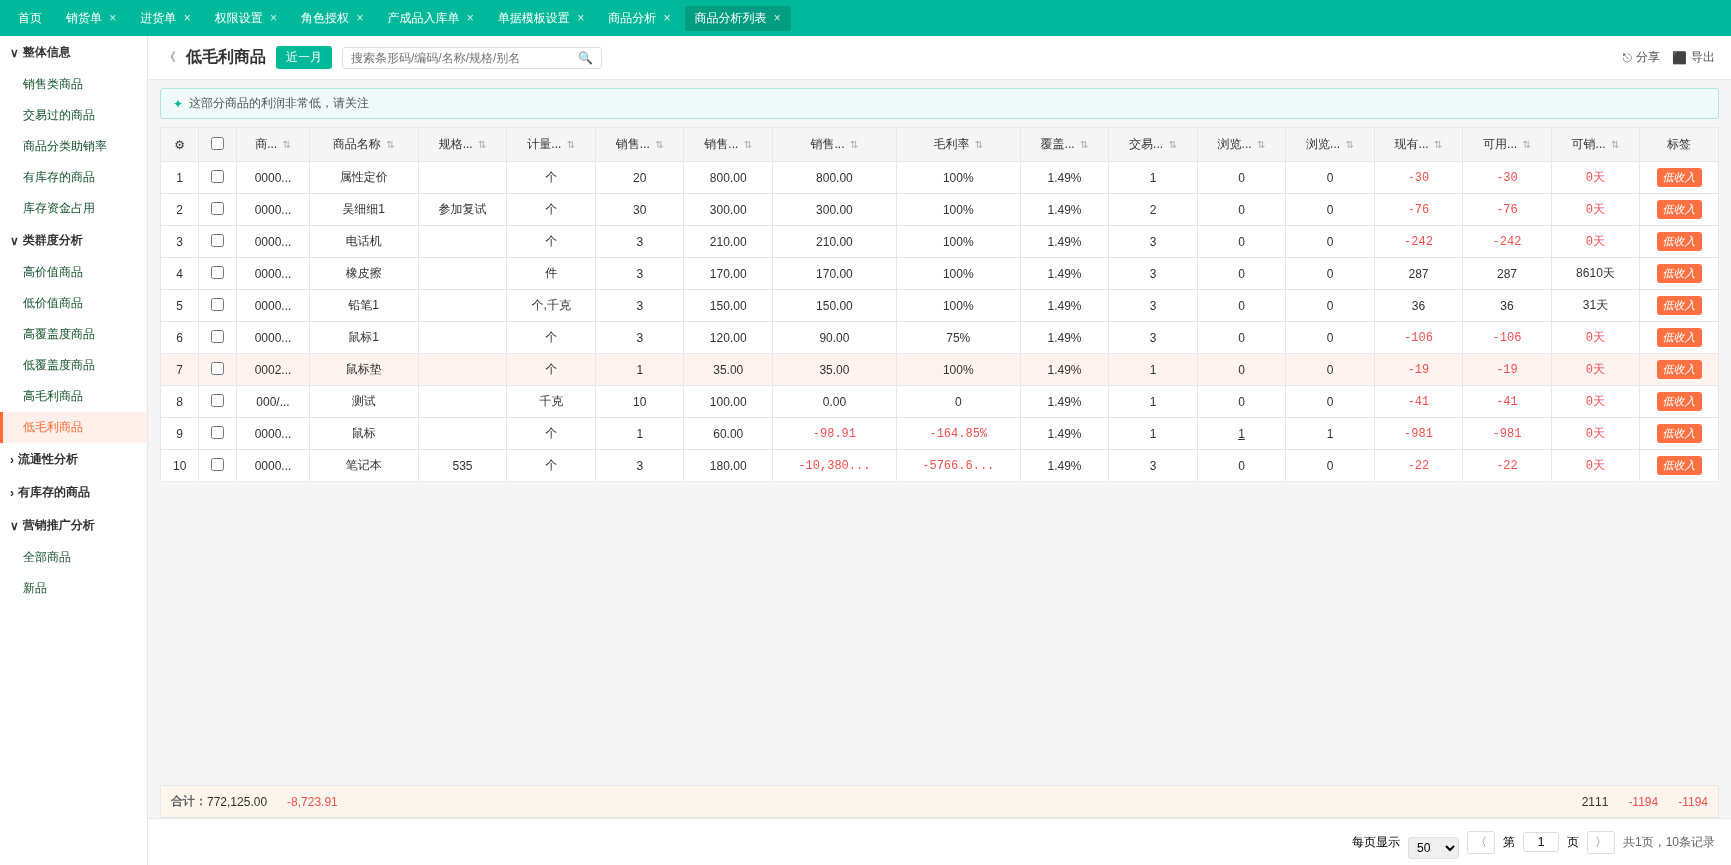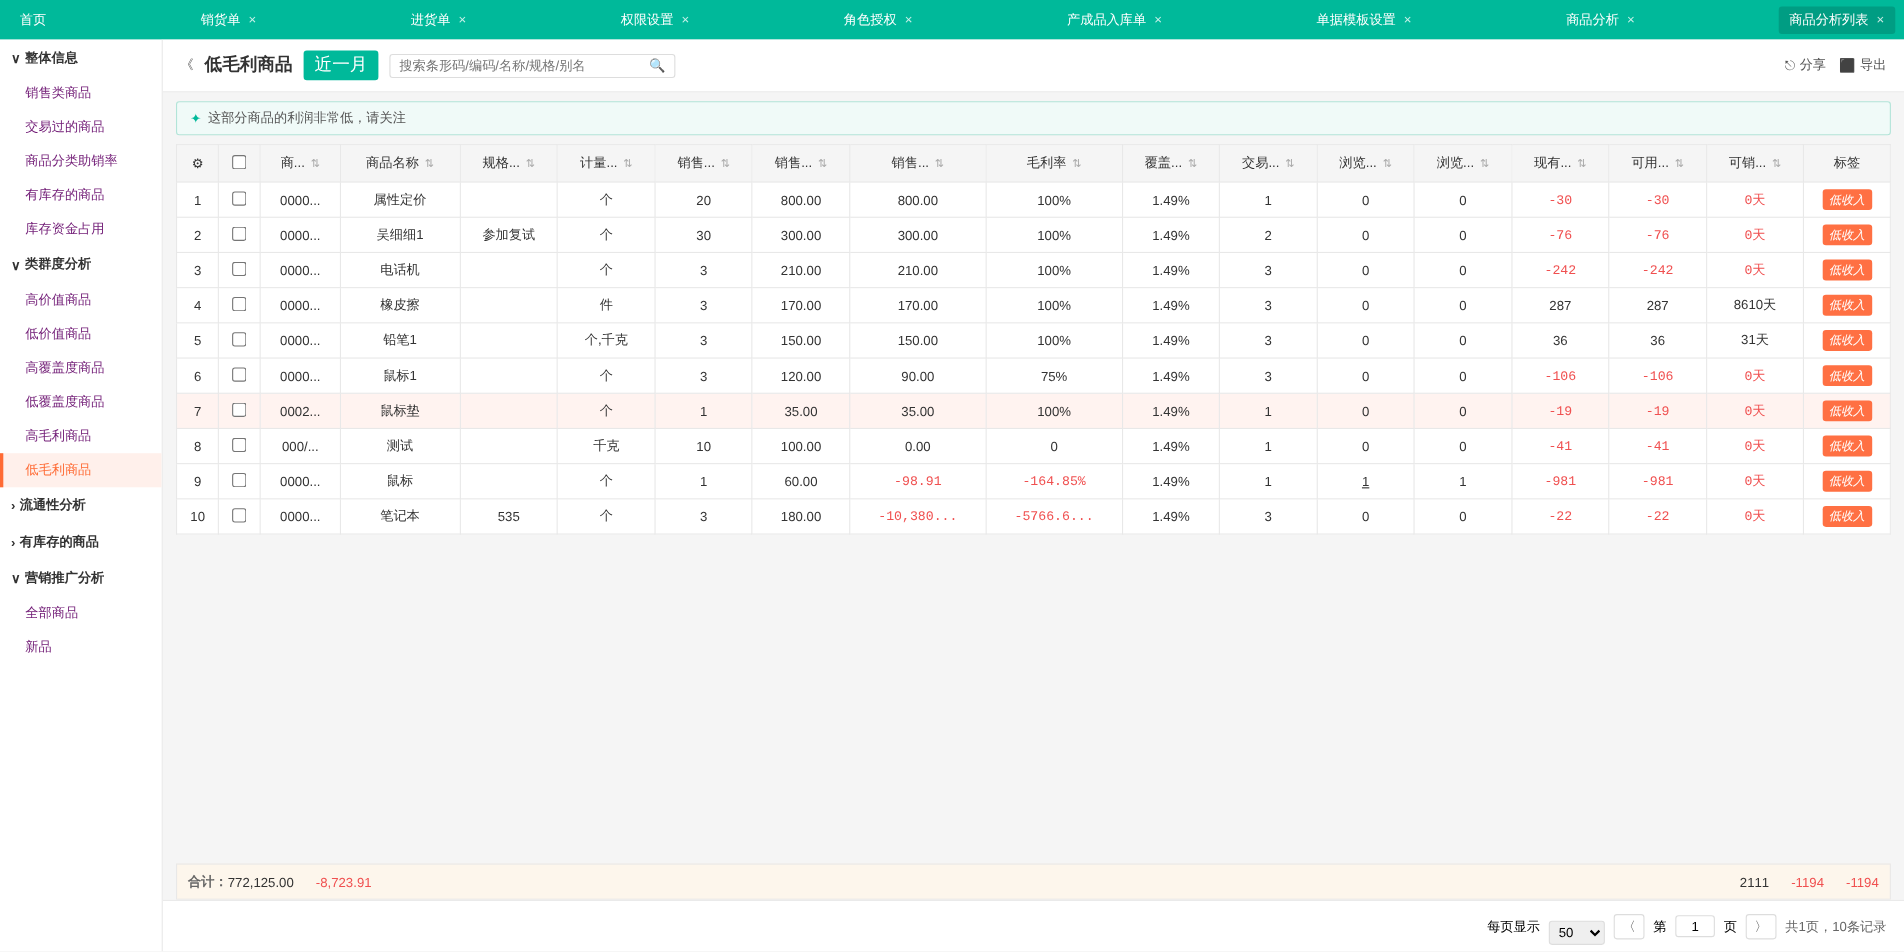--- a/index.html
+++ b/index.html
@@ -6,21 +6,20 @@
     body { background: #f5f5f5; }
     
     
     .top-nav {
       background: #00b99a;
       display: flex;
       align-items: center;
       height: 36px;
       padding: 0 8px;
       gap: 4px;
-      justify-content: space-between;
     }
     .nav-item {
       color: #fff;
       padding: 4px 10px;
       cursor: pointer;
       border-radius: 3px;
       white-space: nowrap;
     }
     .nav-item.active { background: rgba(0,0,0,0.15); }
     .nav-item .close-x { margin-left: 4px; opacity: 0.8; }
@@ -43,21 +42,21 @@
       display: flex;
       align-items: center;
       padding: 8px 10px;
       color: #333;
       font-weight: bold;
       cursor: pointer;
       gap: 4px;
     }
     .sidebar-item {
       padding: 7px 10px 7px 20px;
-      color: #701a75;
+      color: #14532d;
       cursor: pointer;
       border-left: 3px solid transparent;
     }
     .sidebar-item.active { background: #fff0eb; color: #ff6b35; border-left-color: #ff6b35; }
     
     
     .content-area {
       flex: 1;
       overflow: hidden;
       display: flex;
@@ -79,21 +78,21 @@
       font-weight: bold;
       color: #333;
     }
     .filter-btn {
       background: #00b99a;
       color: #fff;
       border: none;
       border-radius: 3px;
       padding: 3px 10px;
       cursor: pointer;
-      font-size: 16px;
+      font-size: 12px;
     }
     .search-box {
       display: flex;
       align-items: center;
       border: 1px solid #ddd;
       border-radius: 3px;
       padding: 3px 8px;
       gap: 8px;
       flex: 1;
       max-width: 260px;

